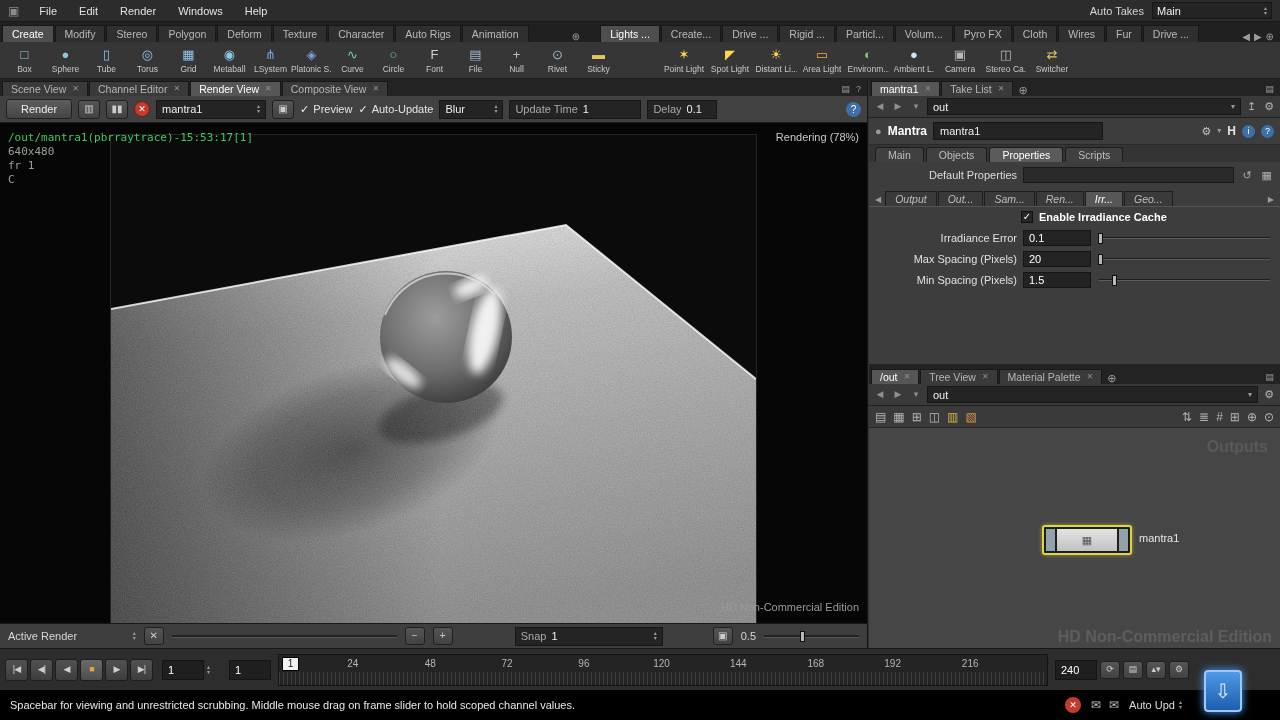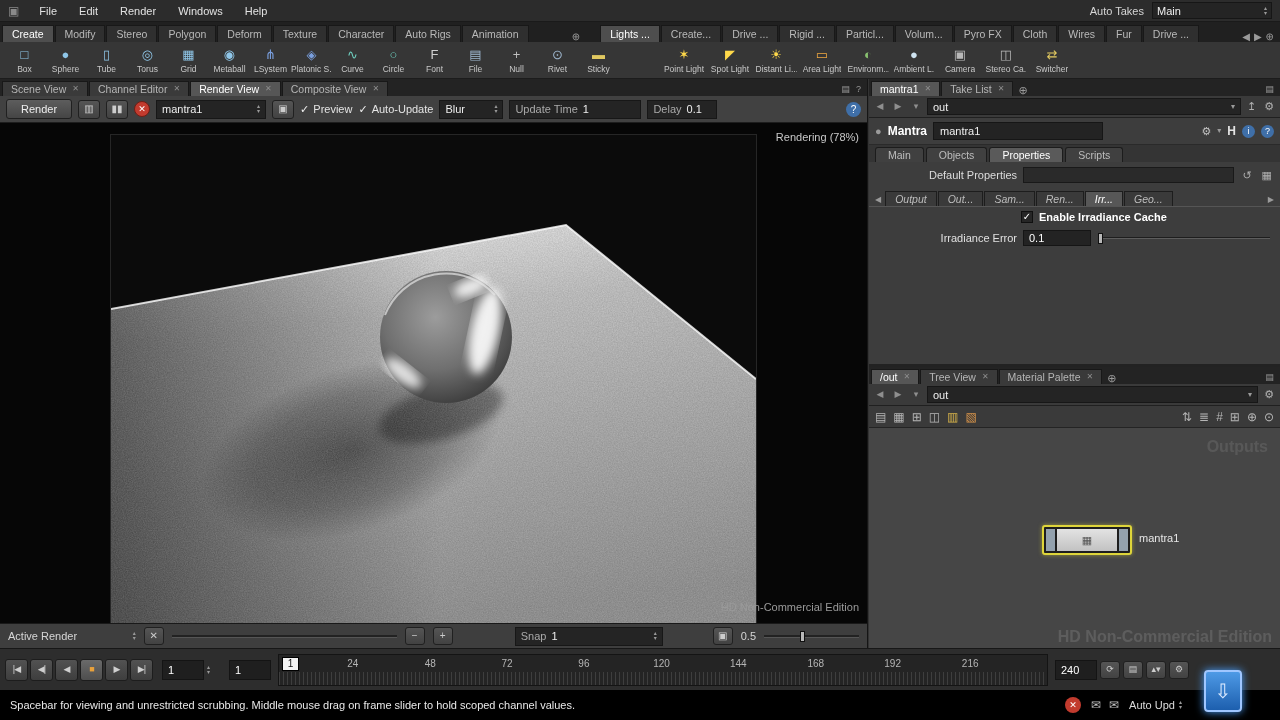--- a/index.html
+++ b/index.html
@@ -429,20 +429,26 @@
             <rect width="645" height="488" filter="url(#grainB)" opacity="0.16"></rect>
           </g>
           <polyline points="0,174 455,90 645,244" fill="none" stroke="#ffffff" stroke-opacity="0.8" stroke-width="2"></polyline>
           <circle cx="335" cy="202" r="66" fill="url(#sphereG)"></circle>
           <ellipse cx="374" cy="196" rx="14" ry="44" transform="rotate(12 374 196)" fill="#ffffff" opacity="0.9" filter="url(#soft)"></ellipse>
           <ellipse cx="360" cy="152" rx="18" ry="9" transform="rotate(-22 360 152)" fill="#ffffff" opacity="0.85" filter="url(#soft)"></ellipse>
           <ellipse cx="292" cy="238" rx="22" ry="9" transform="rotate(38 292 238)" fill="#ffffff" opacity="0.8" filter="url(#soft)"></ellipse>
           <path d="M274,180 A66,66 0 0 1 384,160" stroke="#e6e6e6" stroke-width="2" fill="none" opacity="0.7"></path>
         </svg>
       </div>
+      <div class="vp-info">
+        <div class="l1">/out/mantra1(pbrraytrace)-15:53:17[1]</div>
+        <div class="ln">640x480</div>
+        <div class="ln">fr 1</div>
+        <div class="ln">C</div>
+      </div>
       <div class="vp-status">Rendering (78%)</div>
       <div class="vp-watermark">HD Non-Commercial Edition</div>
     </div>
 
     <div id="active-bar">
       <span>Active Render</span>
       <span class="spin">
           <span>▴</span>
           <span>▾</span>
         </span>
@@ -545,20 +551,36 @@
       </div>
       <div>
           <div class="param-row">
           <span class="param-label">Irradiance Error</span>
           <span class="param-value">0.1</span>
           <span class="param-slider">
             <span class="track"></span>
             <span class="slider-handle" style="left: calc(2% - 3px);"></span>
           </span>
         </div>
+          <div class="param-row">
+          <span class="param-label">Max Spacing (Pixels)</span>
+          <span class="param-value">20</span>
+          <span class="param-slider">
+            <span class="track"></span>
+            <span class="slider-handle" style="left: calc(2% - 3px);"></span>
+          </span>
+        </div>
+          <div class="param-row">
+          <span class="param-label">Min Spacing (Pixels)</span>
+          <span class="param-value">1.5</span>
+          <span class="param-slider">
+            <span class="track"></span>
+            <span class="slider-handle" style="left: calc(10% - 3px);"></span>
+          </span>
+        </div>
         </div>
     </div>
 
     <div id="pbot">
       <div class="pane-tabs">
         <div style="display:flex">
             <div class="ptab active">
             <span>/out</span>
             <span class="tab-x glyph">✕</span>
           </div>

